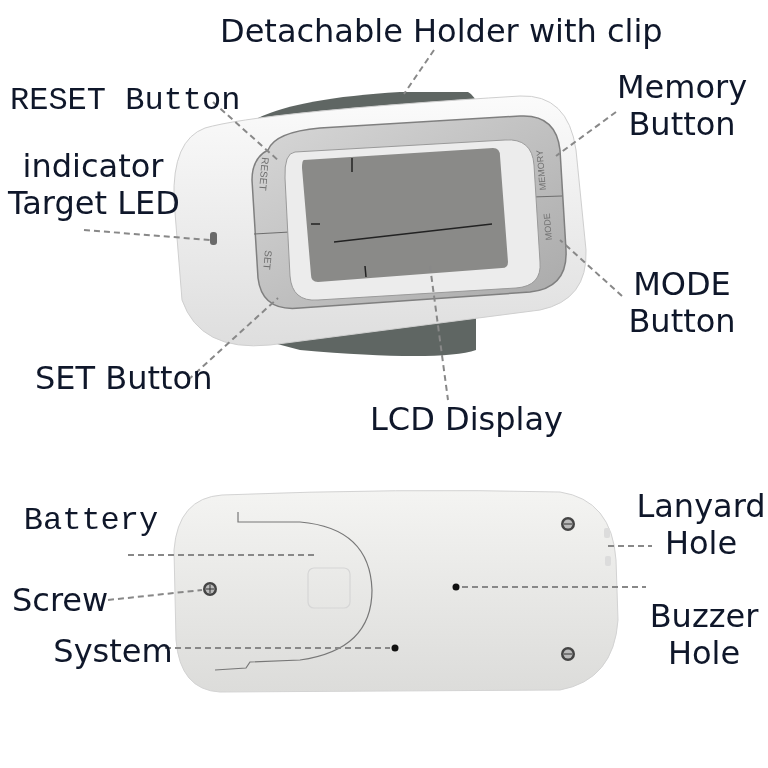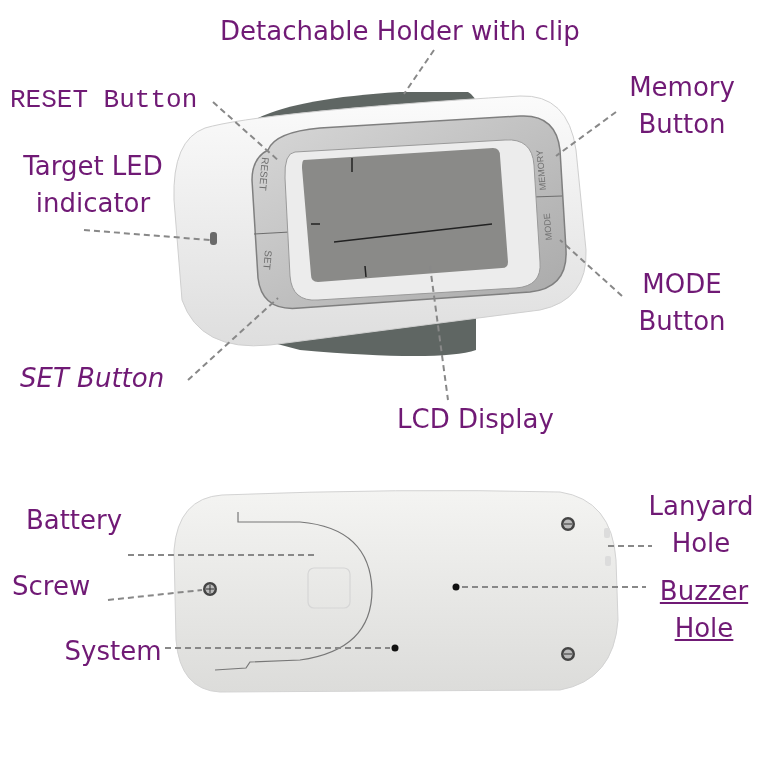--- a/index.html
+++ b/index.html
@@ -1,17 +1,17 @@
 <!DOCTYPE html>
 <html><head>
 <meta charset="utf-8">
 <style>
   html,body{margin:0;padding:0;background:#fff;}
   body{width:768px;height:768px;position:relative;overflow:hidden;font-family:"DejaVu Sans","Liberation Sans",sans-serif;}
-  .lbl{position:absolute;color:#701a75;font-size:26px;line-height:37px;white-space:nowrap;}
+  .lbl{position:absolute;color:#0f172a;font-size:32px;line-height:37px;white-space:nowrap;}
   .lbl.c{text-align:center;}
   svg.art{position:absolute;left:0;top:0;}
 </style>
 </head>
 <body>
 
 <svg class="art" width="768" height="768" viewBox="0 0 768 768">
   <defs>
     <linearGradient id="bodyG" x1="0" y1="0" x2="0" y2="1">
       <stop offset="0" stop-color="#fbfbfb"></stop>
@@ -99,47 +99,47 @@
   </g>
 </svg>
 
 <div class="lbl" style="left:220px;top:13px;">
   <span>Detachable Holder with clip</span>
 </div>
 <div class="lbl" style="left:10px;top:82px;font-family:Liberation Mono, monospace;">
   <span>RESET Button</span>
 </div>
 <div class="lbl c" style="left:8px;top:148px;width:170px;">
+  <div>indicator</div>
   <div>Target LED</div>
-  <div>indicator</div>
 </div>
 <div class="lbl c" style="left:612px;top:69px;width:140px;">
   <div>Memory</div>
   <div>Button</div>
 </div>
 <div class="lbl c" style="left:612px;top:266px;width:140px;">
   <div>MODE</div>
   <div>Button</div>
 </div>
-<div class="lbl" style="left:20px;top:360px;font-style:italic;">
+<div class="lbl" style="left:35px;top:360px;">
   <span>SET Button</span>
 </div>
-<div class="lbl" style="left:370px;top:401px;margin-left:27px;">
+<div class="lbl" style="left:370px;top:401px;">
   <span>LCD Display</span>
 </div>
 
-<div class="lbl c" style="left:4px;top:502px;width:140px;">
+<div class="lbl c" style="left:21px;top:502px;width:140px;font-family:Liberation Mono, monospace;">
   <div>Battery</div>
 </div>
-<div class="lbl" style="left:12px;top:568px;">
+<div class="lbl" style="left:12px;top:582px;">
   <span>Screw</span>
 </div>
 <div class="lbl c" style="left:28px;top:633px;width:170px;">
   <div>System</div>
 </div>
 <div class="lbl c" style="left:636px;top:488px;width:130px;">
   <div>Lanyard</div>
   <div>Hole</div>
 </div>
-<div class="lbl c" style="left:640px;top:573px;width:128px;text-decoration:underline;">
+<div class="lbl c" style="left:640px;top:598px;width:128px;">
   <div>Buzzer</div>
   <div>Hole</div>
 </div>
 
 </body></html>

